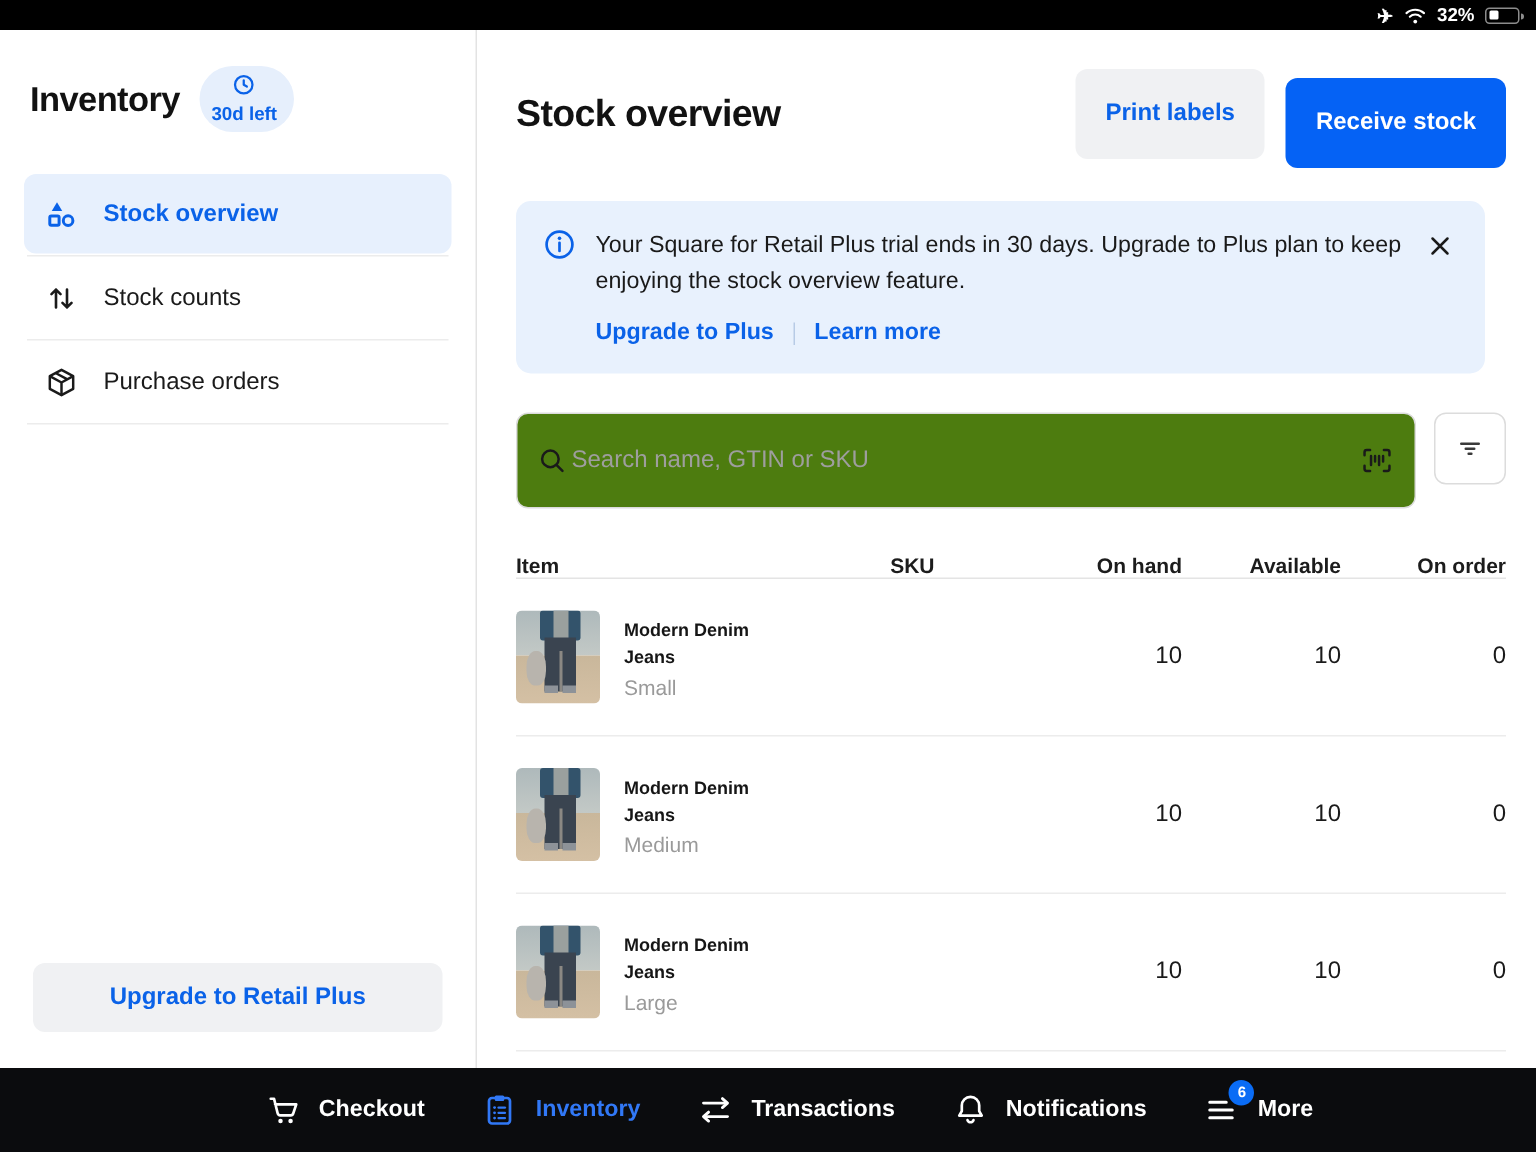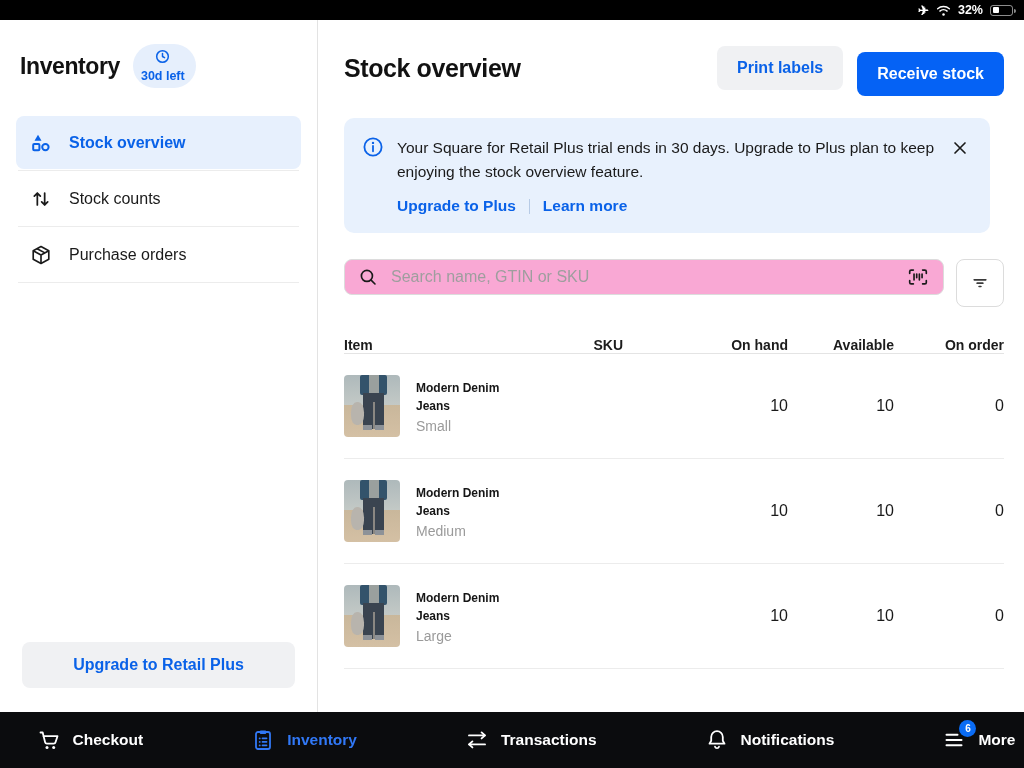--- a/index.html
+++ b/index.html
@@ -38,35 +38,35 @@
   .menu-item.active { background:#e7f0fd; color:#0a62e8; font-weight:700; }
   .menu-divider { height:1px; background:#ececec; margin:1px 2px; }
   .upgrade-btn { position:absolute; left:22px; right:22px; bottom:24px; height:46px;
     background:#f0f1f3; border:none; border-radius:8px; color:#0a62e8;
     font-family:inherit; font-size:16px; font-weight:700; cursor:pointer; }
 
   
   .main { flex:1; padding:20px 24px 0 26px; }
   .main-header { display:flex; align-items:center; margin-bottom:22px; }
   .page-title { font-size:25px; font-weight:800; letter-spacing:-0.4px; color:#121212; flex:1; }
-  .btn { height:44px; border:none; border-radius:8px; font-family:inherit; font-size:16px; font-weight:700; padding:0 20px; cursor:pointer; }
+  .btn { height:60px; border:none; border-radius:8px; font-family:inherit; font-size:16px; font-weight:700; padding:0 20px; cursor:pointer; }
   .btn-secondary { background:#f0f1f3; color:#0a62e8; margin-right:14px; }
   .btn-primary { background:#0562f5; color:#fff;margin-top:12px; }
 
   .banner { background:#e8f1fd; border-radius:10px; padding:18px; margin-right:14px; display:flex; gap:13px; }
   .banner-body { flex:1; }
   .banner-message { font-size:15.5px; line-height:1.55; color:#1a1a1a; max-width:555px; }
   .banner-links { margin-top:13px; display:flex; align-items:center; gap:13px; }
   .banner-link { color:#0a62e8; font-size:15.5px; font-weight:700; text-decoration:none; cursor:pointer; }
   .link-sep { width:1px; height:15px; background:#b7cbe6; }
   .banner-close { background:none; border:none; padding:2px; height:24px; cursor:pointer; color:#1a1a1a; }
 
   .search-row { display:flex; gap:12px; margin:26px 0 0 0; }
-  .search-box { flex:1; height:36px; border:1px solid #dcdcdc; border-radius:8px;
-    display:flex; align-items:center; padding:0 13px; gap:10px; background:#f9a8d4; }
+  .search-box { flex:1; height:64px; border:1px solid #dcdcdc; border-radius:8px;
+    display:flex; align-items:center; padding:0 13px; background:#4d7c0f; }
   .search-box input { border:none; outline:none; flex:1; font-family:inherit; font-size:16px; color:#1a1a1a; background:transparent; }
   .search-box input::placeholder { color:#9e9e9e; }
   .filter-btn { width:48px; height:48px; border:1px solid #dcdcdc; border-radius:8px; background:#fff;
     display:flex; align-items:center; justify-content:center; cursor:pointer; color:#3a3a3a; }
 
   .table { margin-top:30px; }
   .table-header { display:flex; font-size:14px; font-weight:600; color:#1c1c1c;
     border-bottom:1px solid #e4e4e4; }
   .col-item { flex:1; text-align:left; }
   .col-sku { width:95px; text-align:right; }
@@ -84,21 +84,21 @@
   .thumb .sky  { position:absolute; left:0; right:0; top:0; height:48%; background:linear-gradient(#aeb9bb,#c3c9c6); }
   .thumb .sand { position:absolute; left:0; right:0; bottom:0; height:52%; background:linear-gradient(#c9b79b,#d4c0a4); }
   .thumb .jacket { position:absolute; top:0; left:16px; width:27px; height:20px; background:#33536b; border-radius:2px; }
   .thumb .shirt  { position:absolute; top:0; left:25px; width:10px; height:19px; background:#9aa09e; }
   .thumb .legs   { position:absolute; top:18px; left:19px; width:21px; height:36px; background:#3a4450; }
   .thumb .legs::after { content:''; position:absolute; left:9.5px; top:9px; width:2px; height:27px; background:rgba(206,193,173,.55); }
   .thumb .cuffs  { position:absolute; top:50px; left:19px; width:9px; height:5px; background:#8d9298; box-shadow:12px 0 0 #8d9298; }
   .thumb .bag    { position:absolute; top:27px; left:7px; width:13px; height:23px; background:#b8b4ad; border-radius:45% 45% 42% 42%; }
 
   
-  .bottom-nav { height:56px; background:#0b0c0e; display:flex; justify-content:center; align-items:center; gap:108px;padding-left:28px; }
+  .bottom-nav { height:56px; background:#0b0c0e; display:flex; justify-content:center; align-items:center; gap:38px;padding-left:28px; }
   .nav-item { display:flex; align-items:center; gap:12px; color:#fff; font-size:15.5px; font-weight:600; cursor:pointer; }
   .nav-item.active { color:#3178f6; }
   .nav-icon-wrap { position:relative; display:flex; }
   .nav-badge { position:absolute; top:-8px; right:-10px; min-width:17px; height:17px; border-radius:50%;
     background:#0a6cf5; color:#fff; font-size:10px; font-weight:700;
     display:flex; align-items:center; justify-content:center; }
 
   svg { display:block; }
 </style>
 </head>

